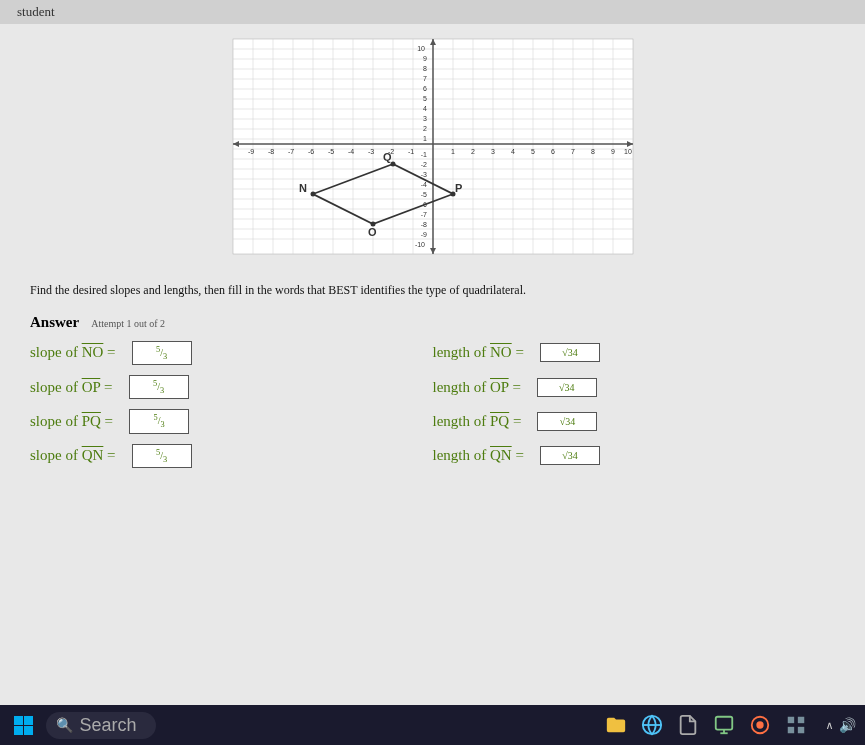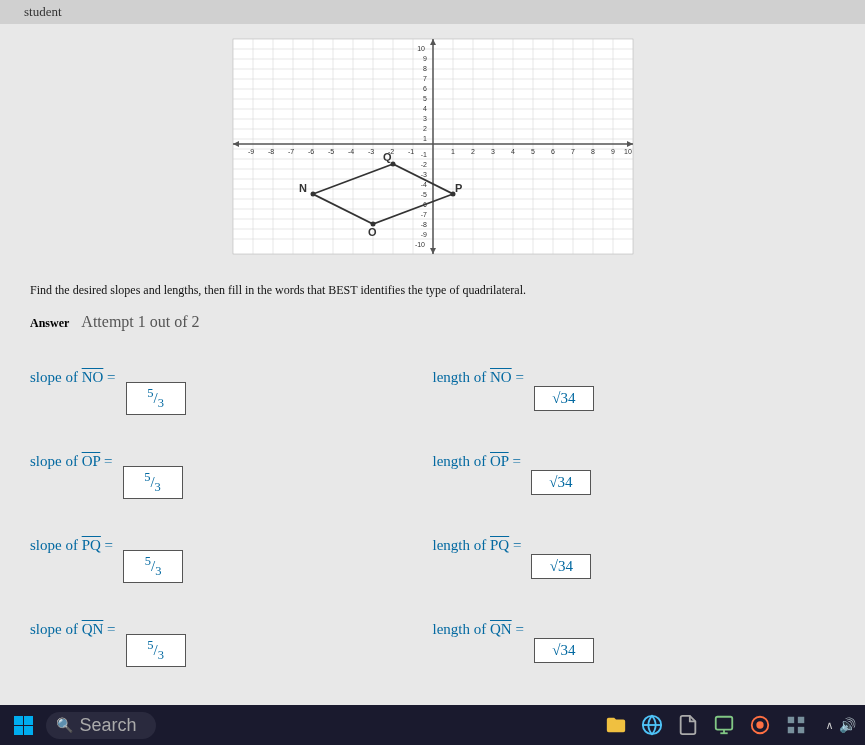--- a/index.html
+++ b/index.html
@@ -8,21 +8,21 @@
       font-family: 'Times New Roman', Times, serif;
       width: 865px;
       min-height: 745px;
       position: relative;
       overflow: hidden;
     }
 
     
     .header-bar {
       background: #d0d0d0;
-      padding: 4px 24px;
+      padding: 4px 17px;
       font-size: 13px;
       color: #333;
     }
 
     
     .graph-container {
       display: flex;
       justify-content: center;
       padding: 10px 0 8px 0;
       background: #e8e8e8;
@@ -52,33 +52,32 @@
       display: grid;
       grid-template-columns: 1fr 1fr;
       padding: 6px 30px;
       row-gap: 10px;
     }
 
     .row-item {
       display: flex;
       align-items: center;
       font-size: 15px;
-      color: #0369a1;
-      gap: 10px;
+      color: #4d7c0f;
+      gap: 16px;
     }
 
     .value-box {
       border: 1.5px solid #555;
       padding: 3px 10px;
       min-width: 60px;
       text-align: center;
       background: #fff;
-      font-size: 15px;
+      font-size: 10px;
       font-family: 'Times New Roman', Times, serif;
-      margin-top: 41px;
     }
 
     
     .overline {
       text-decoration: overline;
     }
 
     
     .taskbar {
       position: fixed;
@@ -275,22 +274,22 @@
       <text x="232" y="158" font-size="11" fill="#333" font-family="Arial" font-weight="bold">P</text>
     </svg>
   </div>
 </div>
 
 <div class="instructions">
   <span>Find the desired slopes and lengths, then fill in the words that BEST identifies the type of quadrilateral.</span>
 </div>
 
 <div style="padding: 8px 30px 4px 30px;">
-  <span style="font-weight:bold; font-size:12px;">Answer</span>
-  <span class="attempt" style="font-size:16px; color:#555; margin-left:8px;">Attempt 1 out of 2</span>
+  <span style="font-weight:bold; font-size:15px;">Answer</span>
+  <span class="attempt" style="font-size:10px; color:#555; margin-left:8px;">Attempt 1 out of 2</span>
 </div>
 
 <div class="slopes-lengths-grid">
 
   <div class="row-item">
     <span>slope of <span class="overline">NO</span> =</span>
     <div class="value-box">
       <sup>5</sup>/<sub>3</sub>
     </div>
   </div>

